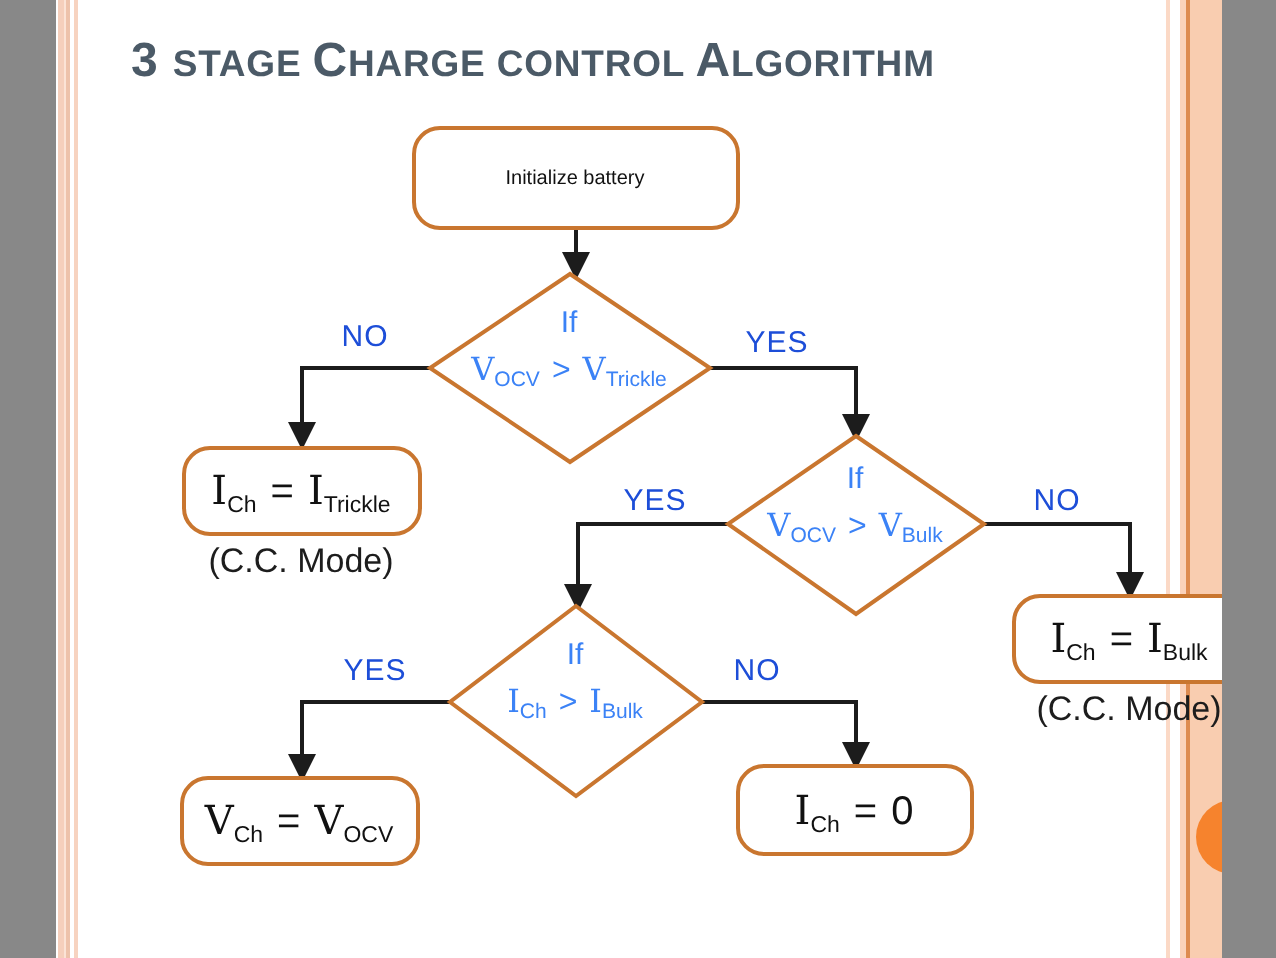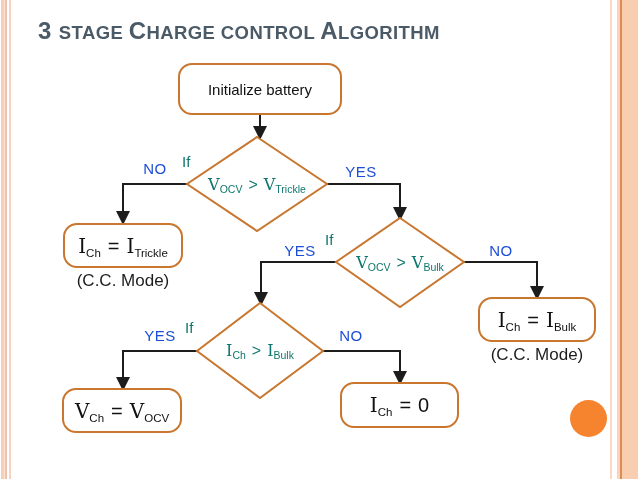--- a/index.html
+++ b/index.html
@@ -1,17 +1,17 @@
 <!DOCTYPE html>
 <html style="--accent: #c9762f; --title_color: #4b5a67; --line: #1c1c1c; --circle: #f6832d; --band_peach: #f9cdb0; --band_dark_line: #de8b50;"><head>
 <meta charset="utf-8">
 <style>
   html,body{margin:0;padding:0;background:#888;}
   .stage{
-    position:relative;width:638px;height:479px;background:#ffffff;
+    position:relative;width:583px;height:479px;background:#ffffff;
     font-family:"Liberation Sans",sans-serif;overflow:hidden;margin:0 auto;
   }
   
   .band-left{
     position:absolute;left:0;top:0;width:12px;height:479px;
     background:linear-gradient(to right,
       #ffffff 0 1px,#f5cfbc 1px 4px,#fbe3d6 4px 5px,#edc2ab 5px 7px,
       #ffffff 7px 9px,#f7d3c0 9px 11px,#ffffff 11px 12px);
   }
   .band-right{
@@ -30,28 +30,28 @@
   
   .wires{position:absolute;left:0;top:0;}
   .wire{fill:none;stroke:var(--line,#1c1c1c);stroke-width:2;}
   .diamond{fill:#ffffff;stroke:var(--accent,#c9762f);stroke-width:2;}
   
   .node{
     position:absolute;box-sizing:border-box;border:2px solid var(--accent,#c9762f);
     border-radius:14px;background:#fff;display:flex;flex-direction:column;
     align-items:center;justify-content:center;text-align:center;color:#111;
   }
-  .startbox{font-size:15px;line-height:19px;}
+  .startbox{font-size:10px;line-height:19px;}
   
   .eq{font-size:20px;color:#111;display:flex;align-items:baseline;justify-content:center;}
   .var{font-family:"DejaVu Serif",serif;}
   .sub{font-size:11.5px;position:relative;top:4px;font-family:"Liberation Sans",sans-serif;}
   .op{margin:0 7px;font-family:"Liberation Sans",sans-serif;}
   
-  .dtext{position:absolute;width:150px;color:#0f766e;}
+  .dtext{position:absolute;width:150px;text-align:center;color:#3b82f6;}
   .dline1{font-size:15px;line-height:21px;}
   .dline2{font-size:16px;line-height:26px;display:flex;align-items:baseline;justify-content:center;}
   .dline2 .sub{font-size:10.5px;top:3px;}
   .dline2 .op{margin:0 6px;}
   
   .blabel{
     position:absolute;transform:translateX(-50%);font-size:15px;color:#1d4ed8;
     letter-spacing:.5px;
   }
   

